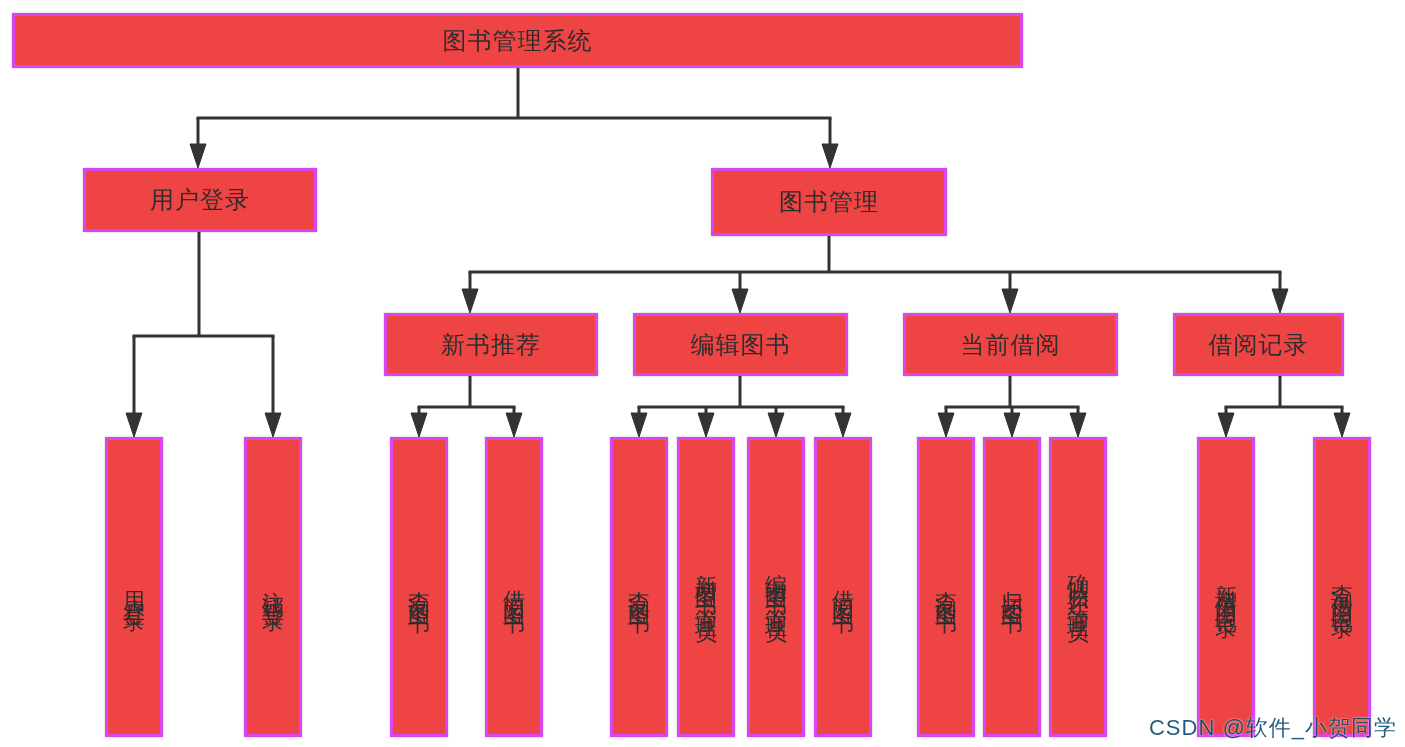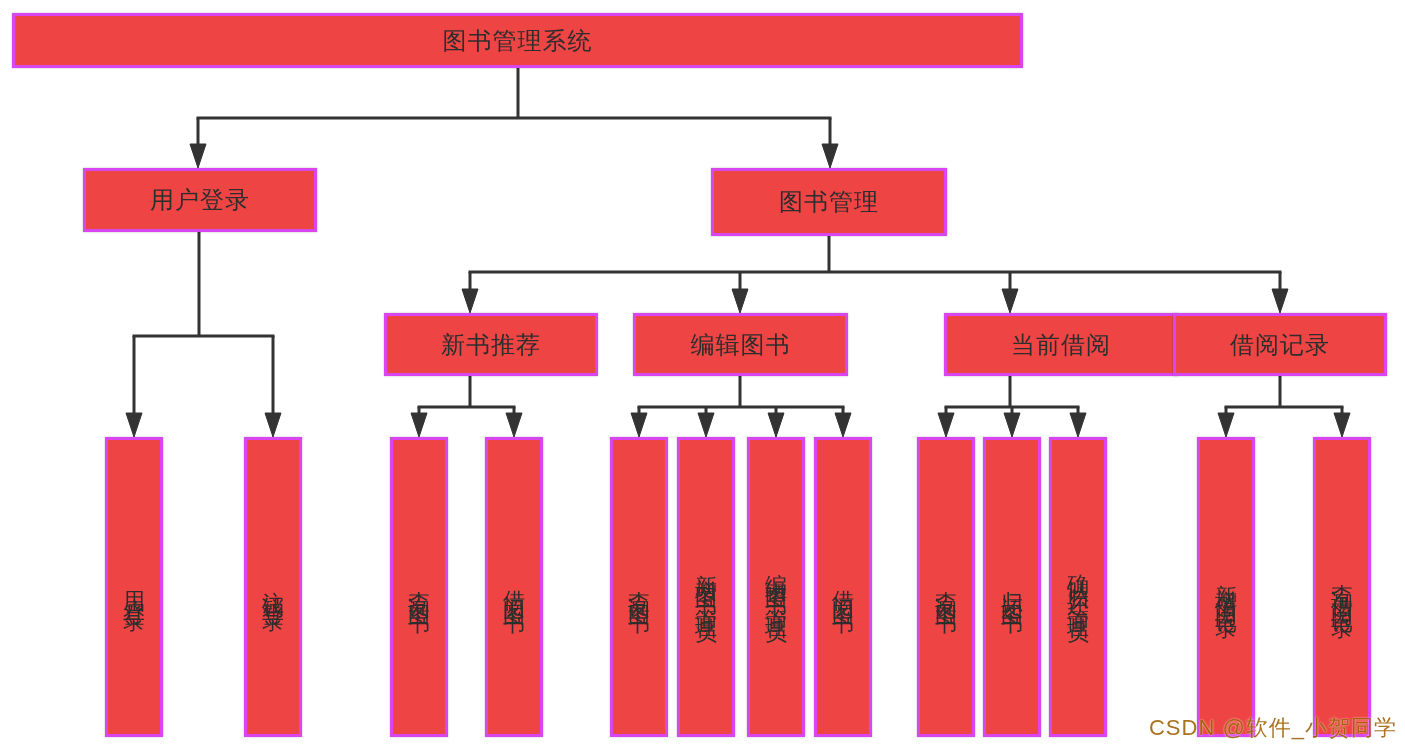--- a/index.html
+++ b/index.html
@@ -16,21 +16,21 @@
     color:#2d2d2d;font-size:24px;letter-spacing:1px;
     box-shadow:0 0 2px rgba(0,0,0,.25);
     white-space:nowrap;
   }
   .v{
     writing-mode:vertical-rl;text-orientation:mixed;
     font-size:22px;letter-spacing:7px;line-height:1;white-space:nowrap;
   }
   #watermark{
     position:absolute;right:8px;bottom:4px;
-    color:#a16207;font-size:22px;letter-spacing:1px;opacity:.9;
+    color:#0c4a6e;font-size:22px;letter-spacing:1px;opacity:.9;
     text-shadow:0 0 2px #fff;
   }
 </style>
 </head>
 <body>
 
 <div id="stage">
 
   <svg id="connectors" xmlns="http://www.w3.org/2000/svg">
       <line x1="518" y1="68" x2="518" y2="118"></line>
@@ -87,22 +87,22 @@
       <polygon points="1334,413 1350,413 1342,437"></polygon>
     </svg>
 
   <div class="node" style="left:12px;top:13px;width:1011px;height:55px">图书管理系统</div>
 
   <div class="node" style="left:83px;top:168px;width:234px;height:64px">用户登录</div>
   <div class="node" style="left:711px;top:168px;width:236px;height:68px">图书管理</div>
 
   <div class="node" style="left:384px;top:313px;width:214px;height:63px">新书推荐</div>
   <div class="node" style="left:633px;top:313px;width:215px;height:63px">编辑图书</div>
-  <div class="node" style="left:944px;top:313px;width:234px;height:63px">当前借阅</div>
-  <div class="node" style="left:1173px;top:313px;width:214px;height:63px">借阅记录</div>
+  <div class="node" style="left:903px;top:313px;width:215px;height:63px">当前借阅</div>
+  <div class="node" style="left:1173px;top:313px;width:171px;height:63px">借阅记录</div>
 
   <div class="node v" style="left:105px;top:437px;width:58px;height:300px">用户登录</div>
   <div class="node v" style="left:244px;top:437px;width:58px;height:300px">注销登录</div>
 
   <div class="node v" style="left:390px;top:437px;width:58px;height:300px">查询图书</div>
   <div class="node v" style="left:485px;top:437px;width:58px;height:300px">借阅图书</div>
 
   <div class="node v" style="left:610px;top:437px;width:58px;height:300px">查询图书</div>
   <div class="node v" style="left:677px;top:437px;width:58px;height:300px">新增图书（管理员）</div>
   <div class="node v" style="left:747px;top:437px;width:58px;height:300px">编辑图书（管理员）</div>

